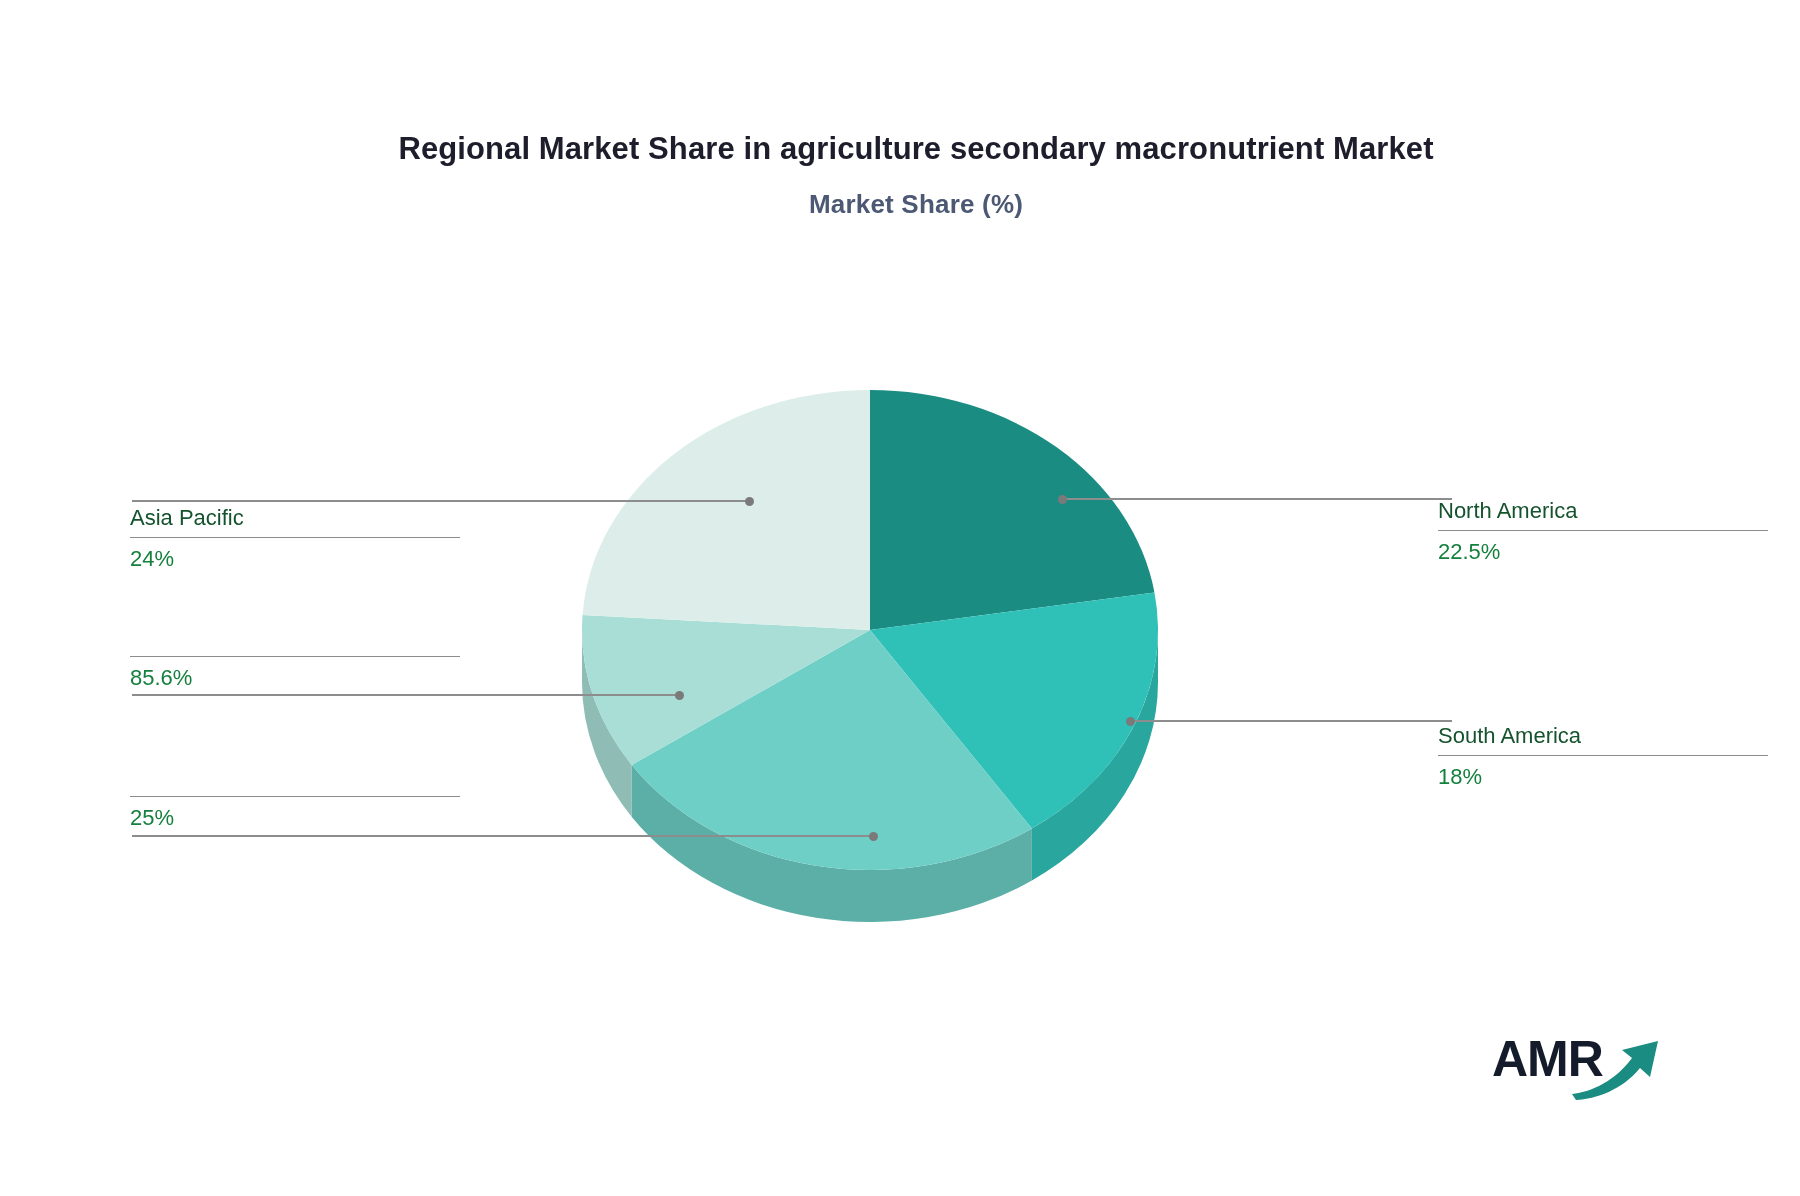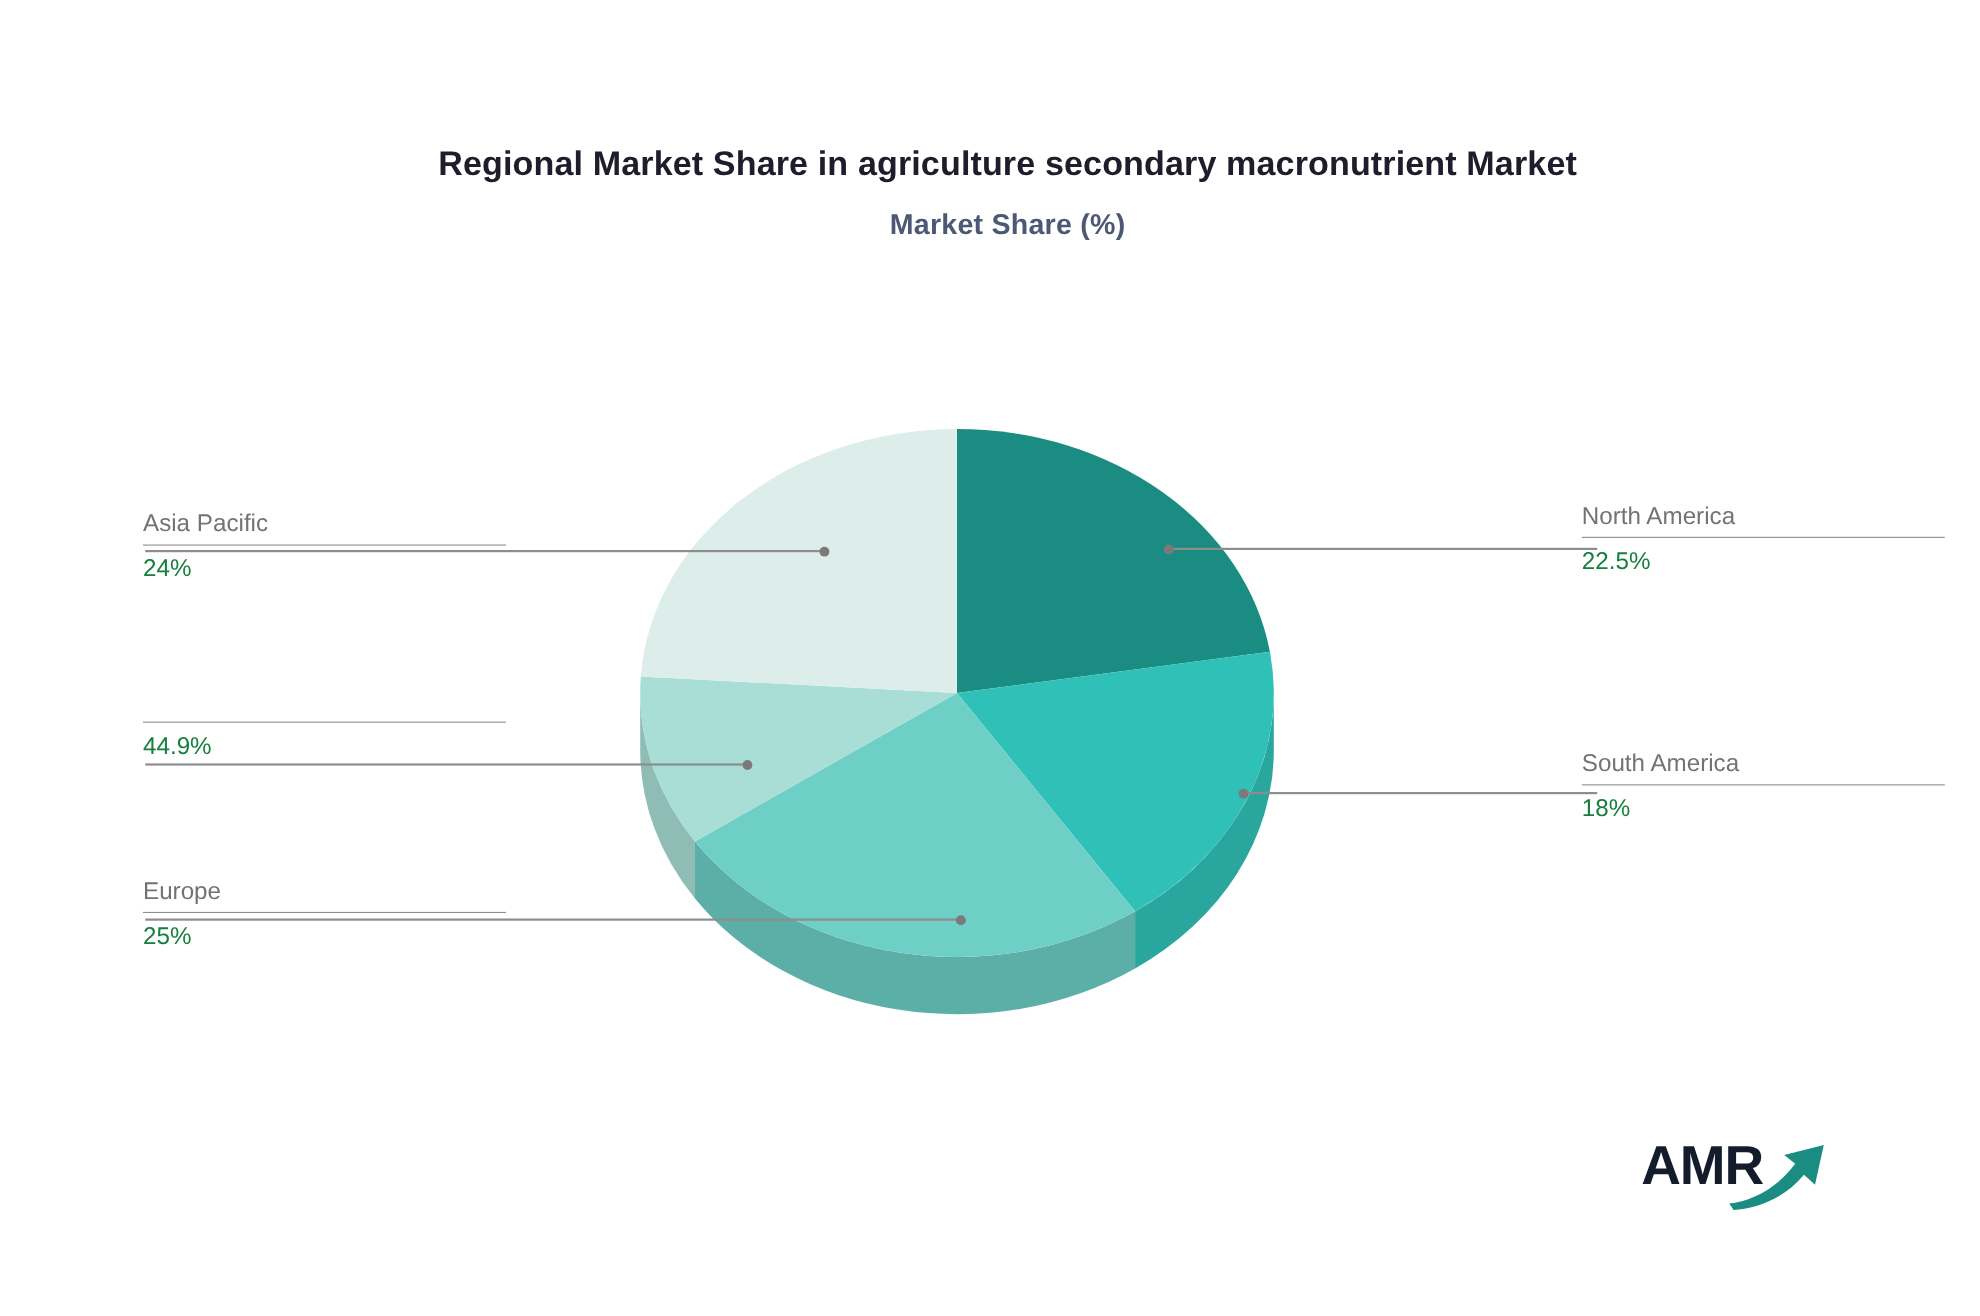--- a/index.html
+++ b/index.html
@@ -24,22 +24,23 @@
     text-align:center;
   }
 
   
   .pie-stage{position:absolute;left:0;top:0;width:1800px;height:1196px;}
   .pie-svg{position:absolute;left:540px;top:330px;}
 
   
   .callout{position:absolute;width:330px;}
   .callout .co-name{
-    font-size:22px;color:#737373;white-space:nowrap;line-height:1.25;
+    font-size:22px;color:#14532d;white-space:nowrap;line-height:1.25;
     padding-bottom:5px;
+    margin-top:42px;
   }
   .callout .co-rule{height:1px;background:#8d8d8d;width:100%;}
   .callout .co-val{
     font-size:22px;color:#15803d;line-height:1.3;padding-top:7px;
   }
   .callout.right{}
   .callout.left{text-align:left;}
 
   .co-na{left:1438px;top:455px;}
   .co-sa{left:1438px;top:680px;}
@@ -129,25 +130,24 @@
   </div>
 
   <div class="callout left co-ap">
     <div class="co-name">Asia Pacific</div>
     <div class="co-rule"></div>
     <div class="co-val">24%</div>
   </div>
 
   <div class="callout left co-mea">
     <div class="co-rule"></div>
-    <div class="co-val">44.9%</div>
+    <div class="co-val">85.6%</div>
   </div>
 
   <div class="callout left co-eu">
-    <div class="co-name">Europe</div>
     <div class="co-rule"></div>
     <div class="co-val">25%</div>
   </div>
 
   <div class="logo">
     <div class="logo-text">AMR</div>
     <svg class="logo-swoosh" width="100" height="66" viewBox="0 0 100 66">
       <path d="M2 58 C 22 56, 46 44, 62 22 L 52 14 L 88 5 L 80 41 L 70 32
                C 52 54, 26 63, 6 64 Z" fill="#1a8c82"></path>
     </svg>

